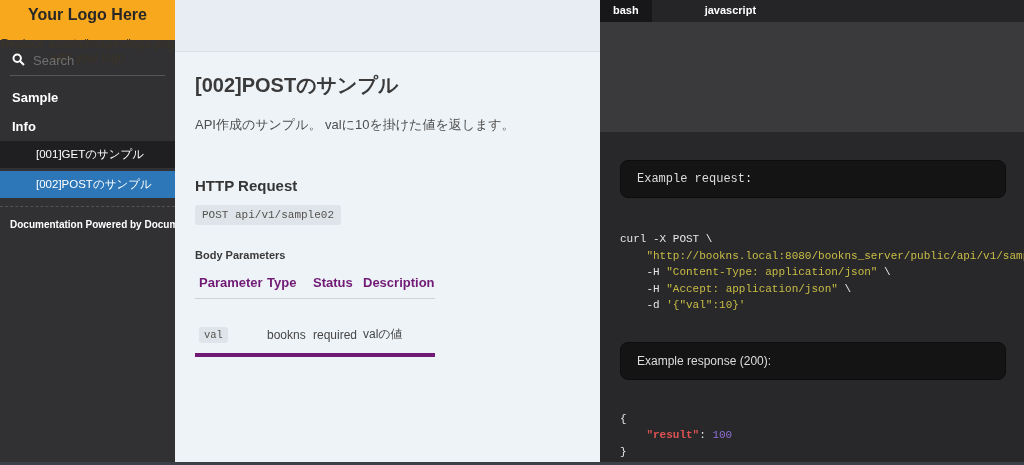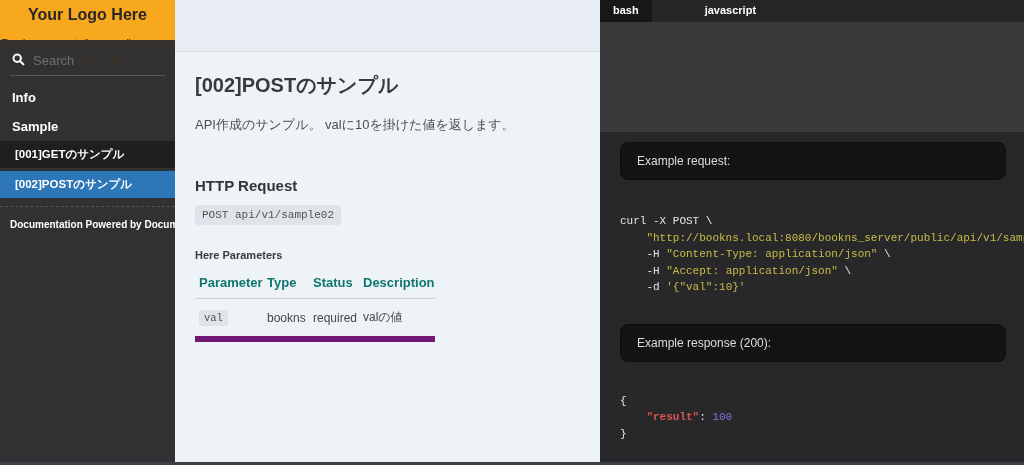--- a/index.html
+++ b/index.html
@@ -11,57 +11,57 @@
   .sidebar { position:absolute; left:0; top:0; width:175px; height:100%; background:#313134; }
   .logo { height:40px; background:#f8a81d; text-align:center; padding-top:6px; cursor:pointer; }
   .logo-title { font-size:16px; font-weight:bold; color:#272727; line-height:17px; }
   .logo-sub { font-size:12px; color:#3c3424; margin-top:14px; }
   .search-row { display:flex; gap:8px; padding:13px 10px 7px 12px; }
   .search-row svg { flex:0 0 auto; }
   .search-input { background:transparent; border:none; outline:none; color:#cfcfcf; font-size:13px; width:120px; font-family:"Liberation Sans",sans-serif; }
   .search-input::placeholder { color:#6f6f6f; }
   .search-underline { border-bottom:1px solid #56575b; margin:0 10px 4px 10px; }
   .nav-header { color:#ffffff; font-weight:bold; font-size:13px; padding:10px 12px 4px 12px; cursor:pointer; }
-  .nav-item { color:#ffffff; font-size:11.5px; font-weight:bold; padding:6px 10px 6px 15px; cursor:pointer; margin-top:3px; }
+  .nav-item { color:#ffffff; font-size:11.5px; font-weight:normal; padding:6px 10px 6px 36px; cursor:pointer; margin-top:3px; }
   .nav-item.plain { background:#1f1f21; }
   .nav-item.active { background:#2d77b9; }
   .dashed-divider { border-top:1px dashed #525255; margin:8px 0 0 0; }
   .sidebar-footer { color:#ffffff; font-weight:bold; font-size:10px; padding:12px 10px; white-space:nowrap; overflow:hidden; }
 
   
   .content { position:absolute; left:175px; top:0; width:425px; height:100%; background:#eef3f7; }
   .content-topband { height:52px; background:#e7edf2; border-bottom:1px solid #dbe2e7; }
   .content-body { padding:20px 20px 0 20px; }
   .doc-title { font-size:20px; font-weight:bold; color:#3a3a3a; margin-top:0px; }
   .doc-desc { font-size:13px; color:#4d4d4d; margin-top:17px; }
   .h2 { font-size:15px; font-weight:bold; color:#353535; margin-top:43px; }
   .endpoint-chip { display:inline-block; margin-top:11px; background:#dee4e9; color:#54524e;
                    font-family:"Liberation Mono", monospace; font-size:11px; padding:4px 7px; border-radius:3px; }
   .small-label { font-size:11px; font-weight:bold; color:#3a3a3a; margin-top:24px; }
   table.params { border-collapse:collapse; margin-top:6px; }
-  table.params th { text-align:left; font-size:13px; font-weight:bold; color:#0f766e;
+  table.params th { text-align:left; font-size:13px; font-weight:bold; color:#701a75;
                     padding:8px 0 8px 4px; border-bottom:1px solid #ced3d7;margin-top:40px; }
-  table.params td { font-size:12px; color:#464646; padding:10px 0 10px 4px; border-bottom:6px solid #701a75; }
+  table.params td { font-size:12px; color:#464646; padding:27px 0 10px 4px; border-bottom:4px solid #701a75; }
   .col-param { width:68px; }
   .col-type { width:46px; }
   .col-status { width:50px; }
   .col-desc { width:62px; }
   .param-chip { display:inline-block; background:#dee4e9; color:#55534f; font-family:"Liberation Mono", monospace;
                 font-size:10.5px; padding:2px 5px; border-radius:3px; }
 
   
   .code-panel { position:absolute; left:600px; top:0; width:424px; height:100%; background:#3a3a3d; }
   .tab-bar { height:22px; background:#252528; display:flex;gap:40px; }
   .tab { color:#ffffff; font-size:11px; font-weight:bold; padding:4px 13px 0 13px; cursor:pointer; }
   .tab.active { background:#17171a; }
   .panel-top { height:110px; background:#3a3a3d; }
   .panel-main { position:absolute; left:0; top:132px; right:0; bottom:0; background:#28282b; }
   .annotation { background:#141414; border:1px solid #0d0d0d; border-radius:8px;
                 margin:0 18px 0 20px; padding:11px 16px; color:#dddddd; font-size:12px; }
-  .annotation.first { margin-top:10px; }
+  .annotation.first { margin-top:28px;font-family:Liberation Mono, monospace; }
   .annotation.second { margin-top:28px; }
   .code-block { font-family:"Liberation Mono", monospace; font-size:11px; line-height:16.5px;
                 white-space:pre; color:#e6e6e6; padding:0 20px; }
   .code-block.request { margin-top:33px; }
   .code-block.response { margin-top:31px; }
   .tok-plain { color:#e6e6e6; }
   .tok-str { color:#c9bd45; }
   .tok-key { color:#e05252; font-weight:bold; }
   .tok-num { color:#8f6fd8; font-weight:normal; }
 
@@ -79,40 +79,40 @@
     </div>
     <div class="search-row">
       <svg width="13" height="13" viewBox="0 0 13 13">
         <circle cx="5.2" cy="5.2" r="3.7" fill="none" stroke="#ffffff" stroke-width="2"></circle>
         <line x1="8.2" y1="8.2" x2="12" y2="12" stroke="#ffffff" stroke-width="2"></line>
       </svg>
       <input class="search-input" type="text" placeholder="Search" style="">
     </div>
     <div class="search-underline"></div>
 
+    <div class="nav-header">Sample</div>
     <div class="nav-header">Info</div>
-    <div class="nav-header">Sample</div>
 
     <div class="nav-item plain">[001]GETのサンプル</div>
     <div class="nav-item active">[002]POSTのサンプル</div>
 
     <div class="dashed-divider"></div>
     <div class="sidebar-footer">Documentation Powered by Documen...</div>
   </div>
 
   <div class="content">
     <div class="content-topband"></div>
     <div class="content-body">
       <div class="doc-title">[002]POSTのサンプル</div>
       <div class="doc-desc">API作成のサンプル。 valに10を掛けた値を返します。</div>
 
       <div class="h2">HTTP Request</div>
       <span class="endpoint-chip">POST api/v1/sample02</span>
 
-      <div class="small-label">Here Parameters</div>
+      <div class="small-label">Body Parameters</div>
       <table class="params">
         <thead>
           <tr>
             <th class="col-param">Parameter</th>
             <th class="col-type">Type</th>
             <th class="col-status">Status</th>
             <th class="col-desc">Description</th>
           </tr>
         </thead>
         <tbody>

